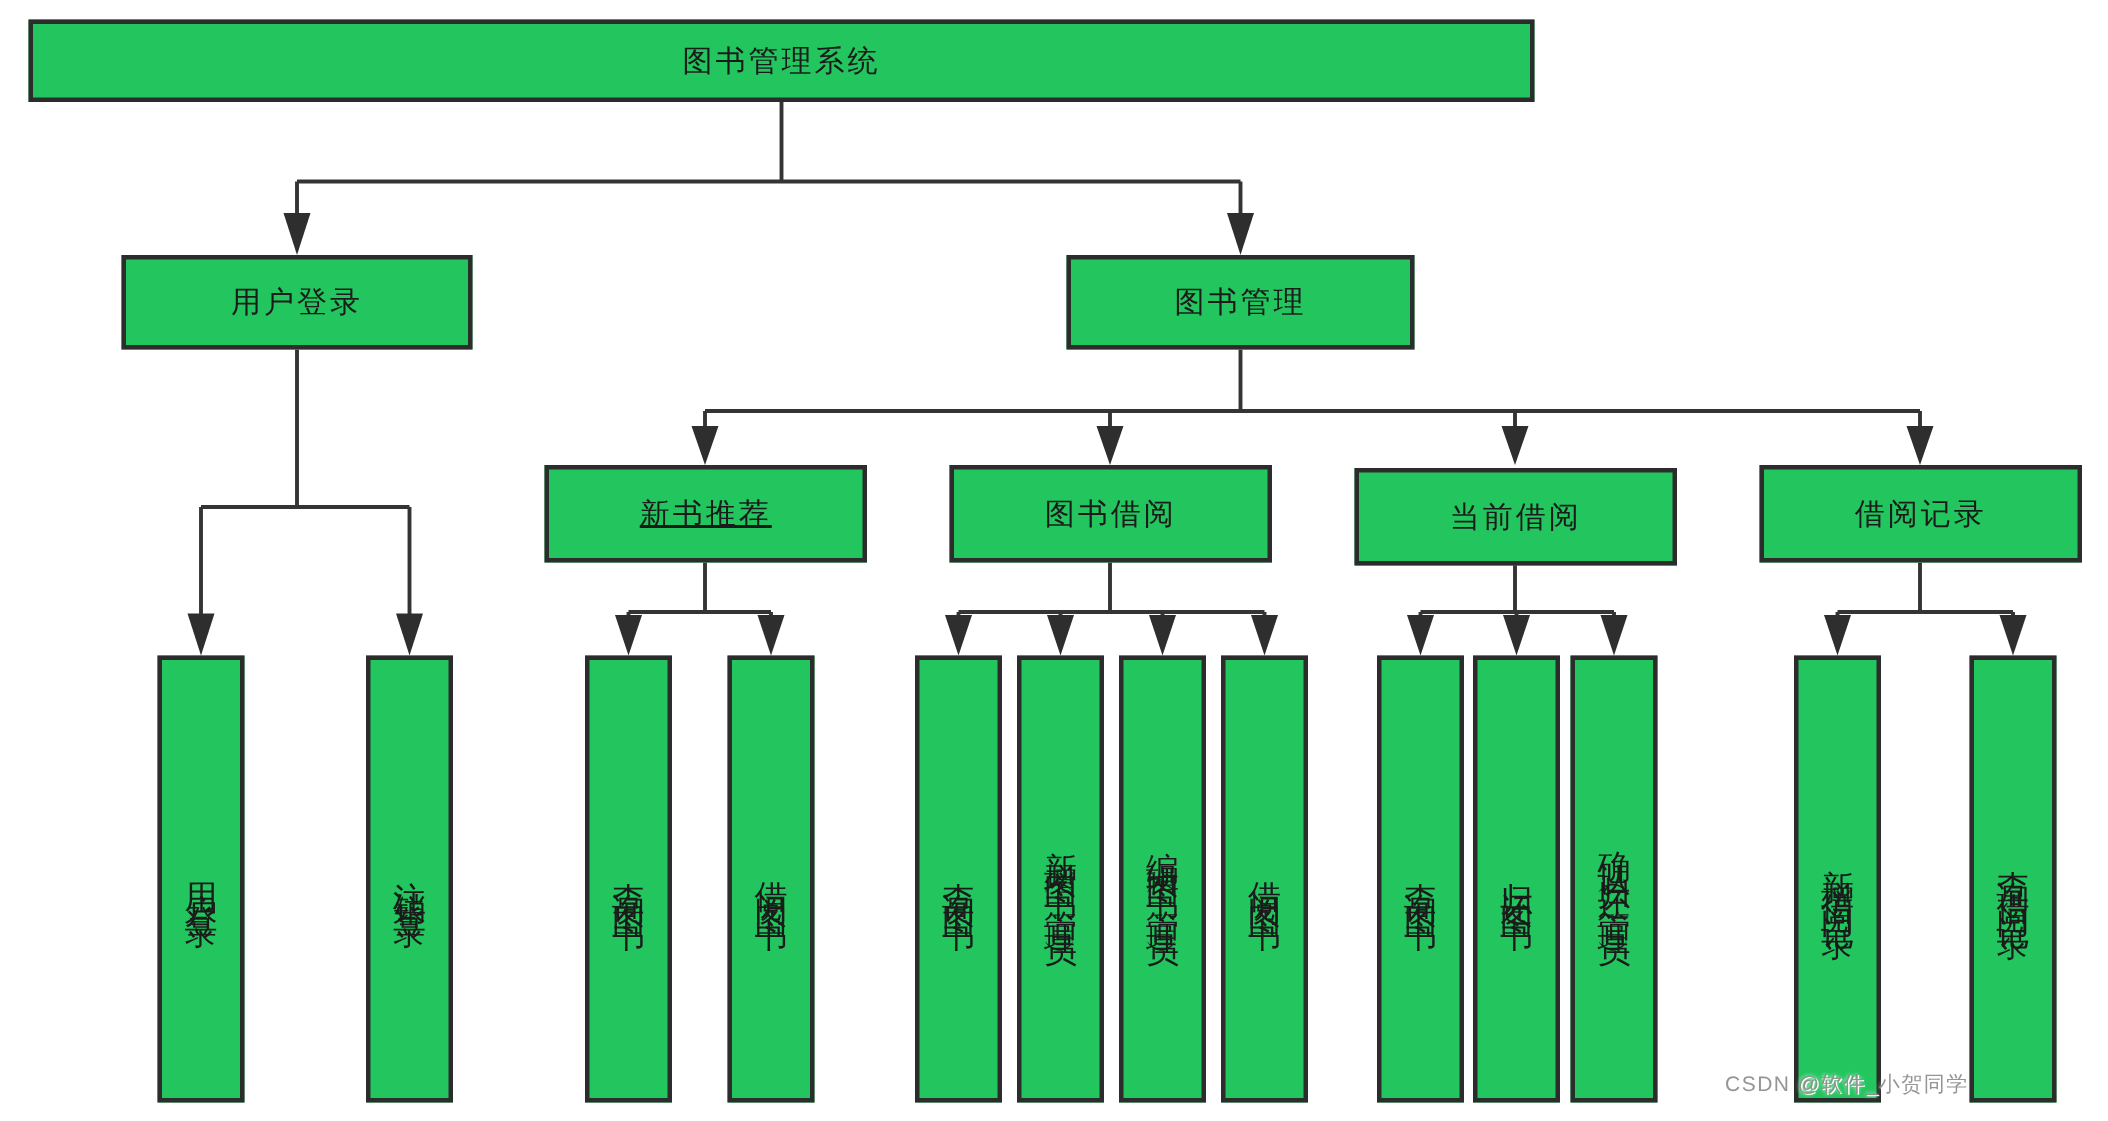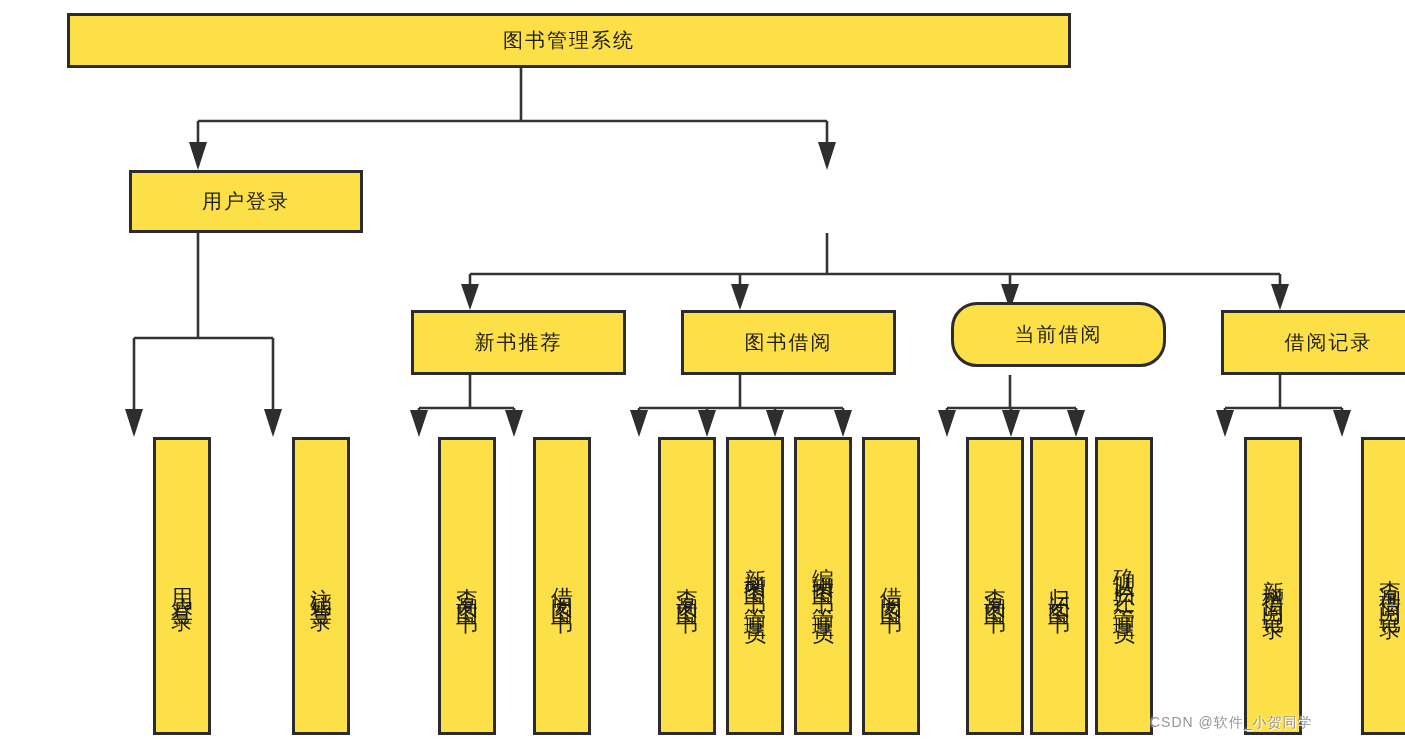--- a/index.html
+++ b/index.html
@@ -23,28 +23,27 @@
     fill: none;
   }
   svg.wires polygon {
     fill: #2e2e2e;
     stroke: none;
   }
   .node {
     position: absolute;
     box-sizing: border-box;
     border: 3px solid #2c2c2c;
-    background: #fde047;
+    background: #22c55e;
     color: #1b1b1b;
     display: flex;
     align-items: center;
     justify-content: center;
     z-index: 2;
     text-align: center;
-    margin-left: 48px;
   }
   .h-node {
     font-size: 20px;
     letter-spacing: 2px;
     white-space: nowrap;
   }
   .v-node {
     writing-mode: vertical-rl;
     text-orientation: mixed;
     font-size: 22px;
@@ -140,24 +139,25 @@
       <path d="M1225,408 V412"></path>
       <polygon points="1216,410 1234,410 1225,437"></polygon>
       <path d="M1342,408 V412"></path>
       <polygon points="1333,410 1351,410 1342,437"></polygon>
     </g>
   </svg>
 
   <div class="node h-node" style="left:19px; top:13px; width:1004px; height:55px;">图书管理系统</div>
 
   <div class="node h-node" style="left:81px; top:170px; width:234px; height:63px;">用户登录</div>
+  <div class="node h-node" style="left:711px; top:170px; width:232px; height:63px;">图书管理</div>
 
-  <div class="node h-node" style="left:363px; top:310px; width:215px; height:65px;">新书推荐</div>
+  <div class="node h-node" style="left:363px; top:310px; width:215px; height:65px;text-decoration:underline;">新书推荐</div>
   <div class="node h-node" style="left:633px; top:310px; width:215px; height:65px;font-family:Liberation Mono, monospace;">图书借阅</div>
-  <div class="node h-node" style="left:903px; top:302px; width:215px; height:65px;border-radius:26px;">当前借阅</div>
+  <div class="node h-node" style="left:903px; top:312px; width:215px; height:65px;">当前借阅</div>
   <div class="node h-node" style="left:1173px; top:310px; width:215px; height:65px;">借阅记录</div>
 
   <div class="node v-node" style="left:105px; top:437px; width:58px; height:298px;">用户登录</div>
   <div class="node v-node" style="left:244px; top:437px; width:58px; height:298px;">注销登录</div>
 
   <div class="node v-node" style="left:390px; top:437px; width:58px; height:298px;">查询图书</div>
   <div class="node v-node" style="left:485px; top:437px; width:58px; height:298px;">借阅图书</div>
 
   <div class="node v-node" style="left:610px; top:437px; width:58px; height:298px;">查询图书</div>
   <div class="node v-node" style="left:678px; top:437px; width:58px; height:298px;">新增图书（管理员）</div>

